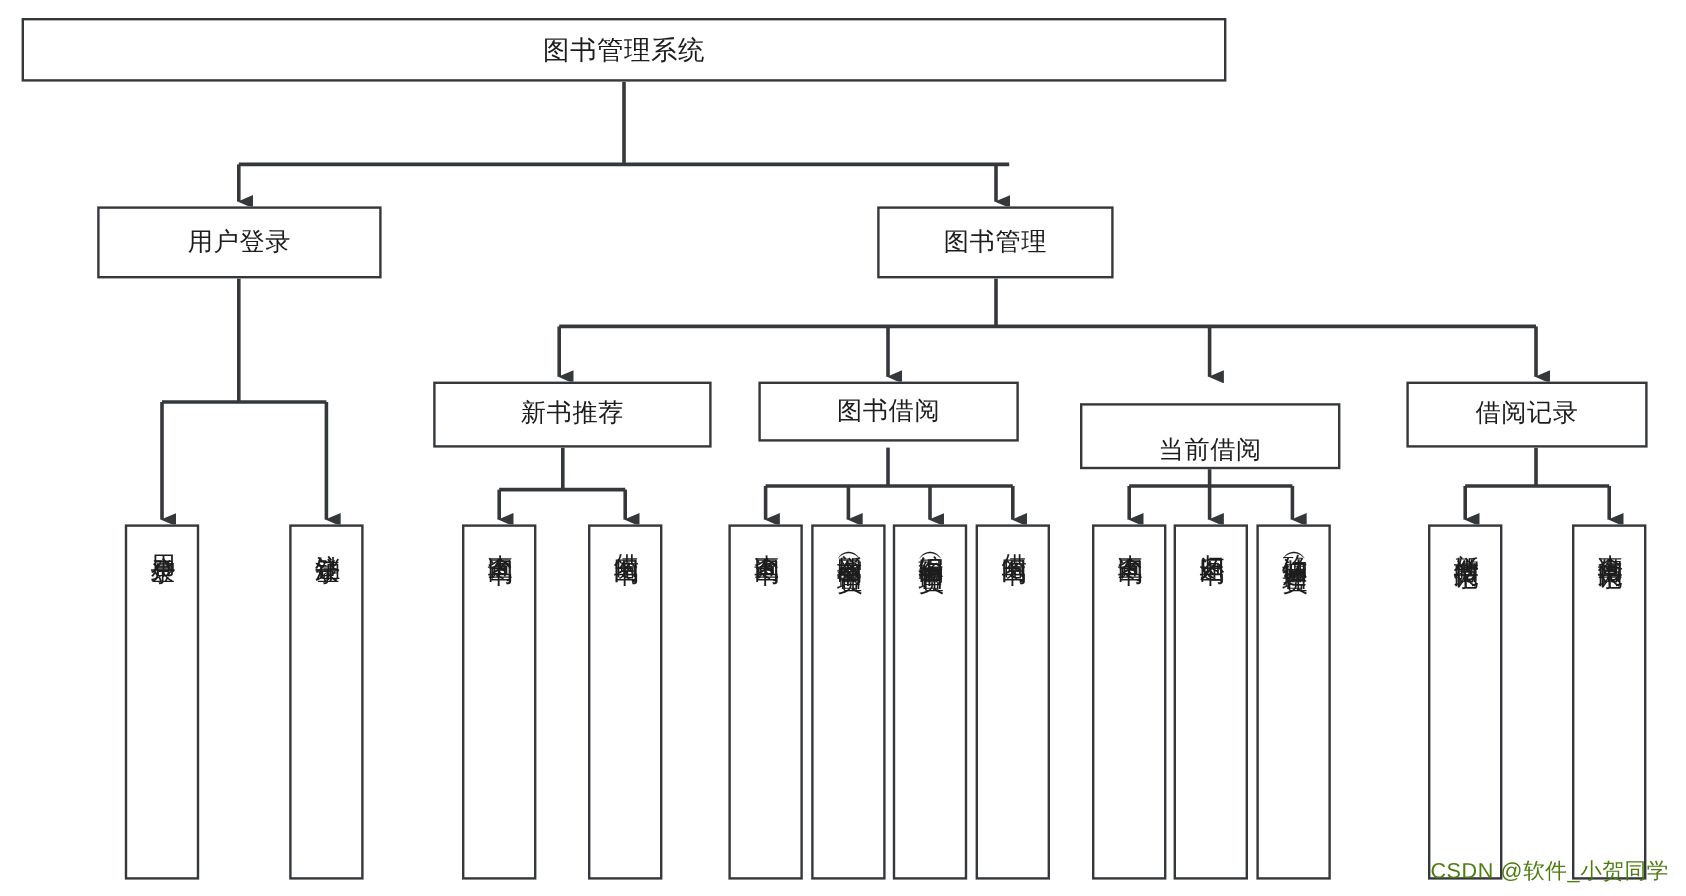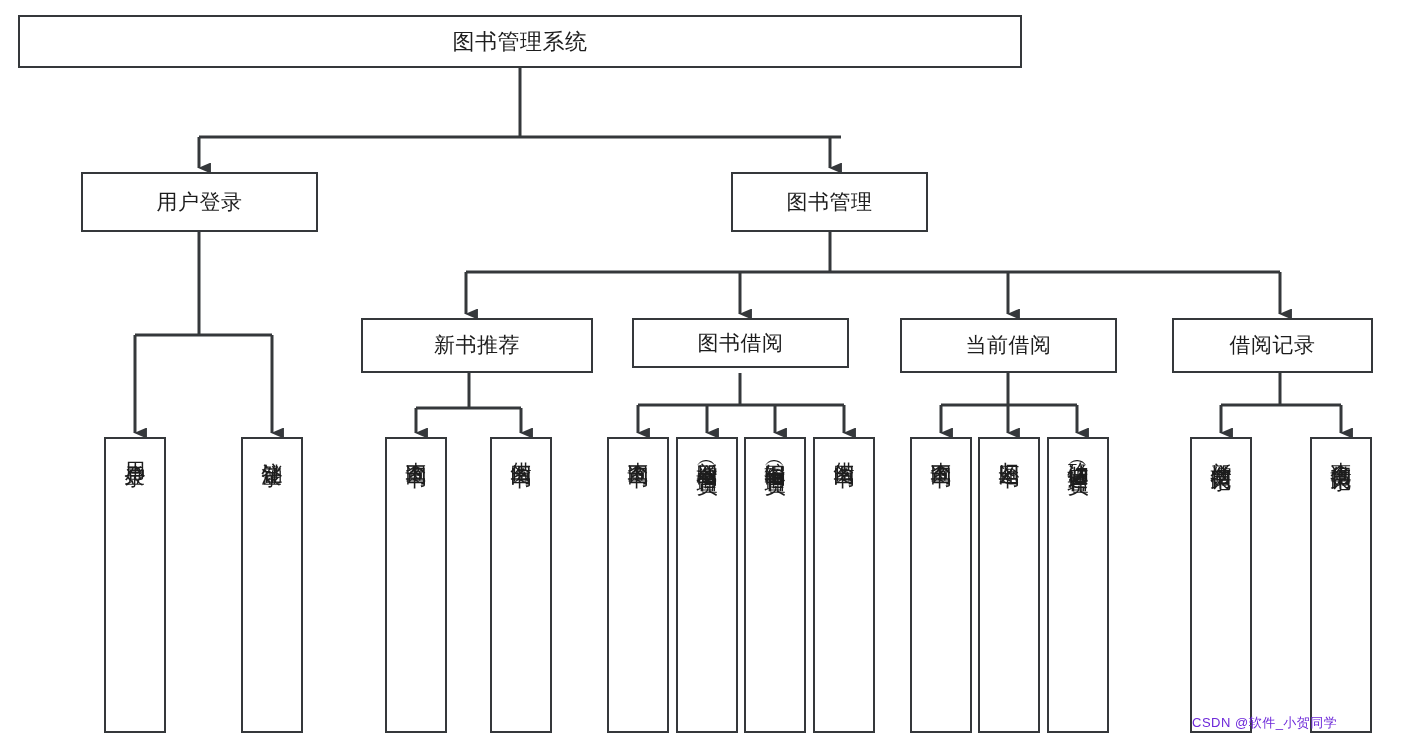--- a/index.html
+++ b/index.html
@@ -61,22 +61,22 @@
   .node.vert .node-label {
     writing-mode: vertical-rl;
     text-orientation: upright;
     font-size: 21px;
     letter-spacing: 2px;
     line-height: 1.05;
     text-align: start;
   }
   .watermark {
     position: absolute;
-    color: #6d28d9;
-    font-size: 13px;
+    color: #4d7c0f;
+    font-size: 18px;
     white-space: nowrap;
     z-index: 5;
     letter-spacing: 0.5px;
   }
 </style>
 </head>
 <body>
 
 <div id="canvas">
 
@@ -141,21 +141,21 @@
   <div class="node horiz" style="left:711px; top:172px; width:197px; height:60px;margin-left:20px;">
     <span class="node-label">图书管理</span>
   </div>
 
   <div class="node horiz" style="left:361px; top:318px; width:232px; height:55px;">
     <span class="node-label">新书推荐</span>
   </div>
   <div class="node horiz" style="left:632px; top:318px; width:217px; height:50px;">
     <span class="node-label">图书借阅</span>
   </div>
-  <div class="node horiz" style="left:900px; top:318px; width:217px; height:55px;">
+  <div class="node horiz" style="left:900px; top:336px; width:217px; height:55px;align-items:flex-end;">
     <span class="node-label">当前借阅</span>
   </div>
   <div class="node horiz" style="left:1172px; top:318px; width:201px; height:55px;">
     <span class="node-label">借阅记录</span>
   </div>
 
   <div class="node vert" style="left:104px; top:437px; width:62px; height:296px;">
     <span class="node-label">用户登录</span>
   </div>
   <div class="node vert" style="left:241px; top:437px; width:62px; height:296px;">

